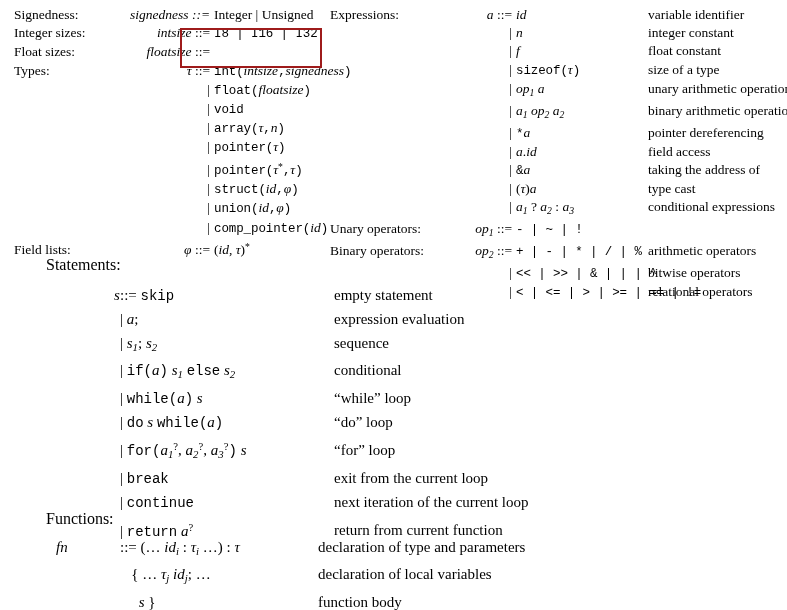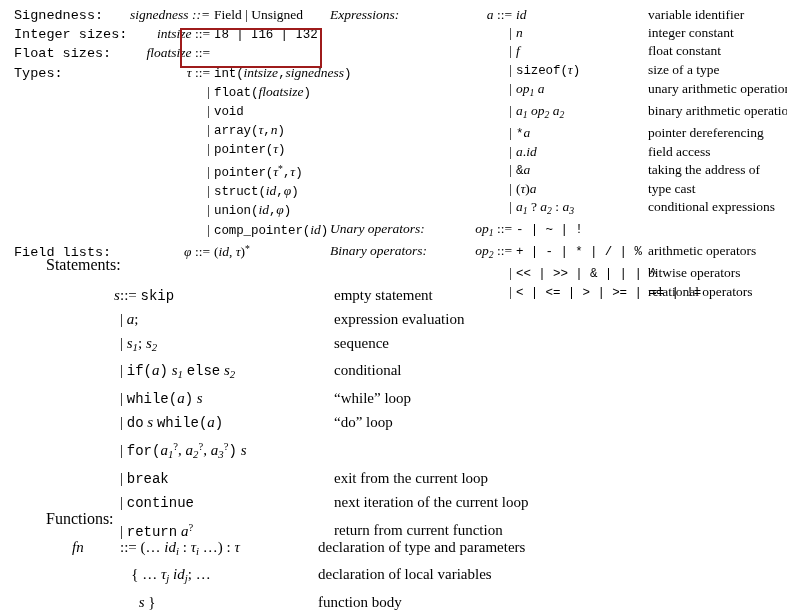--- a/index.html
+++ b/index.html
@@ -39,29 +39,28 @@
   }
   .row {
     display: flex;
     align-items: baseline;
     line-height: 18.2px;
     white-space: nowrap;
   }
   .lab {
     width: 104px;
     flex: 0 0 104px;
-    font-family: Liberation Mono, monospace;
   }
 
   
   .lc-lhs { width: 92px; flex: 0 0 92px; text-align: right; padding-right: 4px; }
   .lc-rhs { flex: 1 1 auto; }
 
   
-  .rc-lab { width: 112px; flex: 0 0 112px; font-style: italic; }
+  .rc-lab { width: 112px; flex: 0 0 112px; }
   .rc-lhs { width: 70px; flex: 0 0 70px; text-align: right; padding-right: 4px; }
   .rc-rhs { width: 132px; flex: 0 0 132px; }
   .rc-desc { flex: 1 1 auto; }
 
   
   .redbox {
     position: absolute;
     left: 180px;
     top: 28px;
     width: 142px;
@@ -103,35 +102,35 @@
   }
   .fn-title { position: absolute; left: 46px; top: 0; }
   .fn-rows { position: absolute; left: 0; top: 26px; width: 787px; }
   .fn-row {
     display: flex;
     align-items: baseline;
     line-height: 23.4px;
     white-space: nowrap;
     font-size: 15px;
   }
-  .fn-sym { width: 120px; flex: 0 0 120px; text-align: left; padding-left: 72px; box-sizing: border-box; }
+  .fn-sym { width: 120px; flex: 0 0 120px; text-align: left; padding-left: 56px; box-sizing: border-box; }
   .fn-def { width: 198px; flex: 0 0 198px; }
   .fn-desc { flex: 1 1 auto; }
 </style>
 </head>
 <body>
 
 <div class="page">
 
   <div class="col-left">
 
     <div class="row">
       <span class="lab">Signedness:</span>
       <span class="lc-lhs it nowrap"><span class="it">signedness</span> ::=</span>
-      <span class="lc-rhs nowrap">Field | Unsigned</span>
+      <span class="lc-rhs nowrap">Integer | Unsigned</span>
     </div>
 
     <div class="row">
       <span class="lab">Integer sizes:</span>
       <span class="lc-lhs nowrap"><span class="it">intsize</span> ::=</span>
       <span class="lc-rhs mono nowrap">I8 | I16 | I32</span>
     </div>
 
     <div class="row">
       <span class="lab">Float sizes:</span>
@@ -345,20 +344,21 @@
 
       <div class="st-row">
         <span class="st-sym"></span>
         <span class="st-def nowrap">| <span class="st-mono">do</span> <span class="it">s</span> <span class="st-mono">while(</span><span class="it">a</span><span class="st-mono">)</span></span>
         <span class="st-desc">“do” loop</span>
       </div>
 
       <div class="st-row">
         <span class="st-sym"></span>
         <span class="st-def nowrap">| <span class="st-mono">for(</span><span class="it">a</span><span class="sub">1</span><span class="sup">?</span>, <span class="it">a</span><span class="sub">2</span><span class="sup">?</span>, <span class="it">a</span><span class="sub">3</span><span class="sup">?</span><span class="st-mono">)</span> <span class="it">s</span></span>
+        <span class="st-desc">“for” loop</span>
       </div>
 
       <div class="st-row">
         <span class="st-sym"></span>
         <span class="st-def nowrap">| <span class="st-mono">break</span></span>
         <span class="st-desc">exit from the current loop</span>
       </div>
 
       <div class="st-row">
         <span class="st-sym"></span>

